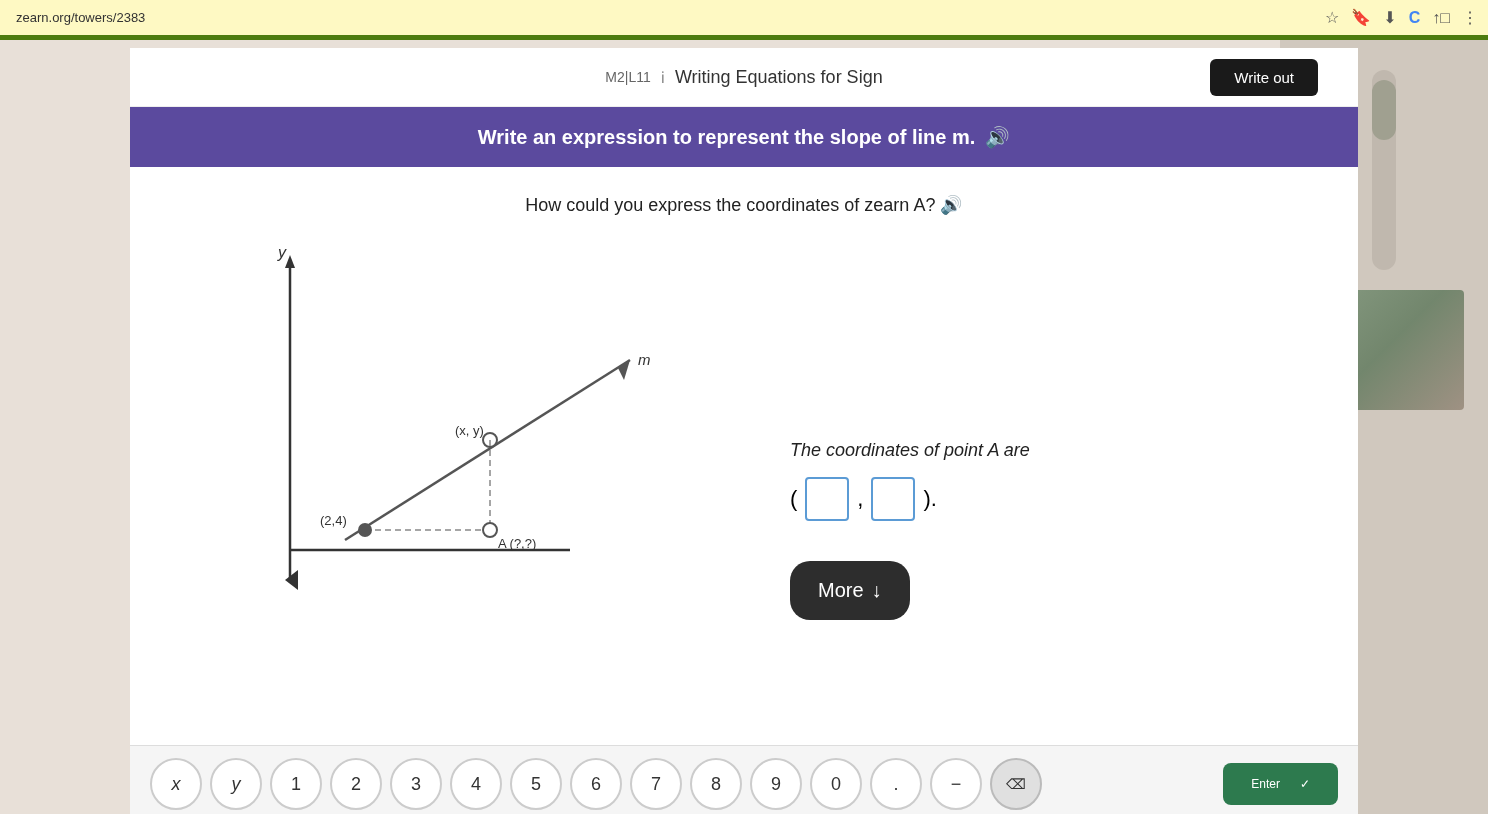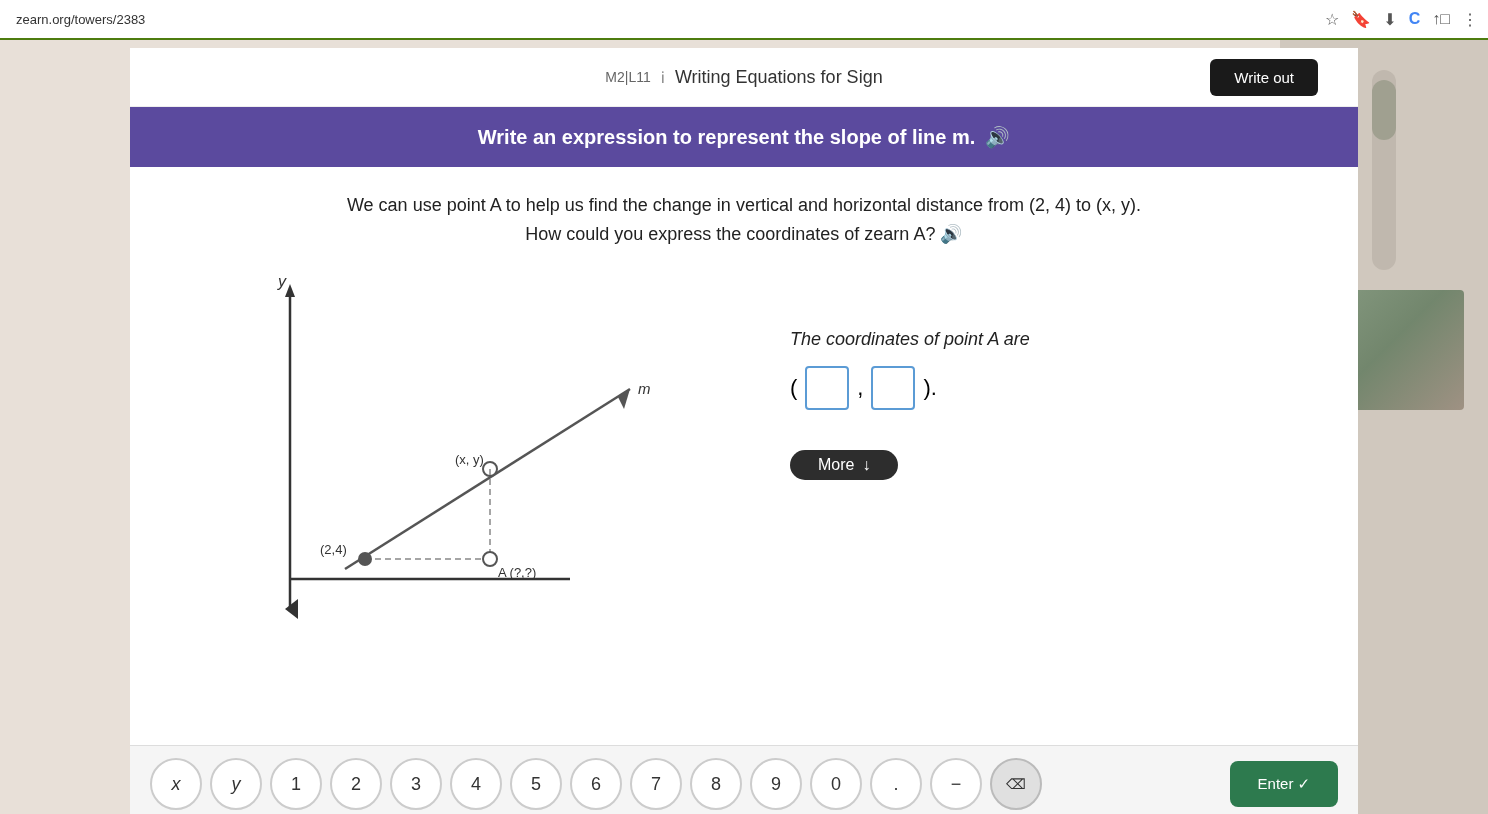--- a/index.html
+++ b/index.html
@@ -7,26 +7,26 @@
       width: 1488px;
       height: 814px;
       font-family: Arial, sans-serif;
       background: #e8e0d8;
       overflow: hidden;
       position: relative;
     }
 
     
     .browser-bar {
-      background: #ffffff;
+      background: #fef9c3;
       height: 40px;
       display: flex;
       align-items: center;
       padding: 0 16px;
-      border-bottom: 2px solid #4d7c0f;
+      border-bottom: 5px solid #4d7c0f;
       position: relative;
     }
     .url-bar {
       font-size: 13px;
       color: #333;
       position: absolute;
       left: 16px;
     }
     .browser-icons {
       position: absolute;
@@ -132,21 +132,21 @@
       position: absolute;
       top: 0;
       left: 0;
     }
 
     
     .coords-panel {
       flex: 1;
       display: flex;
       flex-direction: column;
-      justify-content: flex-start;
+      justify-content: flex-end;
       padding-top: 60px;
     }
     .coords-label {
       font-size: 18px;
       color: #222;
       margin-bottom: 16px;
       font-style: italic;
     }
     .coords-inputs {
       display: flex;
@@ -166,23 +166,23 @@
     
     .more-btn-area {
       display: flex;
       justify-content: center;
       margin-top: 16px;
     }
     .more-btn {
       background: #2d2d2d;
       color: white;
       border: none;
-      padding: 6px 28px;
+      padding: 18px 28px;
       border-radius: 20px;
-      font-size: 16px;
+      font-size: 20px;
       cursor: pointer;
       display: flex;
       align-items: center;
       gap: 8px;
     }
 
     
     .keyboard {
       position: absolute;
       bottom: 0;
@@ -215,25 +215,25 @@
     .key-btn.backspace-btn {
       background: #e0e0e0;
       border-color: #bbb;
     }
     .enter-btn {
       background: #2d7a4e;
       color: white;
       border: none;
       padding: 14px 28px;
       border-radius: 8px;
-      font-size: 15px;
+      font-size: 12px;
       cursor: pointer;
       display: flex;
       align-items: flex-start;
-      gap: 4px;
+      gap: 20px;
       margin-left: auto;
     }
 
     
     .right-panel {
       position: absolute;
       right: 0;
       top: 40px;
       width: 208px;
       height: 774px;
@@ -300,21 +300,20 @@
     </div>
     <button class="sign-out-btn">Write out</button>
   </div>
 
   <div class="question-banner">
     <span class="question-text">Write an expression to represent the slope of line m.</span>
     <span class="audio-icon">🔊</span>
   </div>
 
   <div class="problem-desc">
-    <p>We can use point A to help us find the change in vertical and horizontal distance from (2, 4) to (x, y).</p>
     <p>
       <span>How could you express the coordinates of zearn A?</span>
       <span> 🔊</span>
     </p>
   </div>
 
   <div class="problem-area">
 
     <div class="graph-area">
       <svg class="graph-svg" width="560" height="380">

